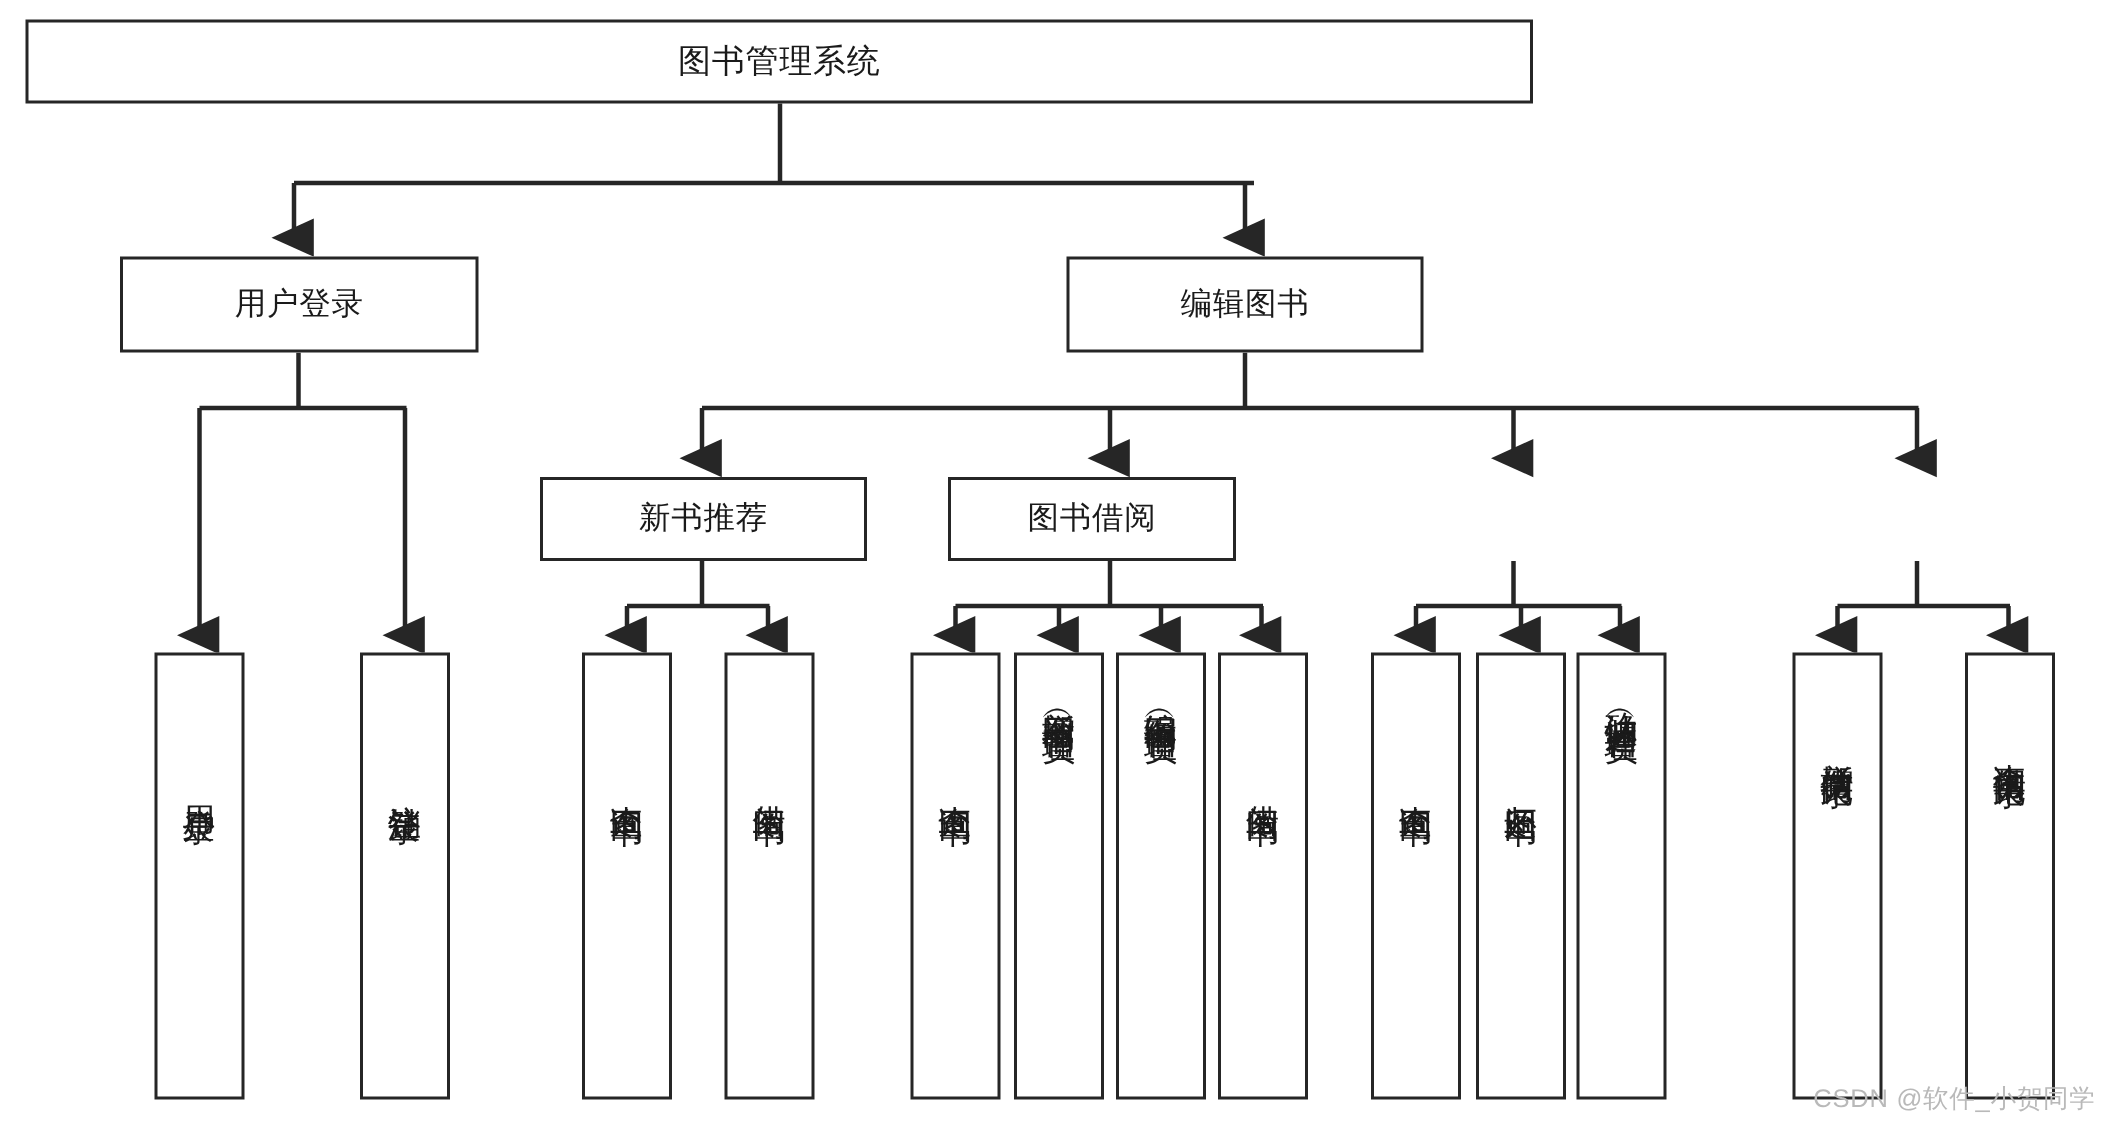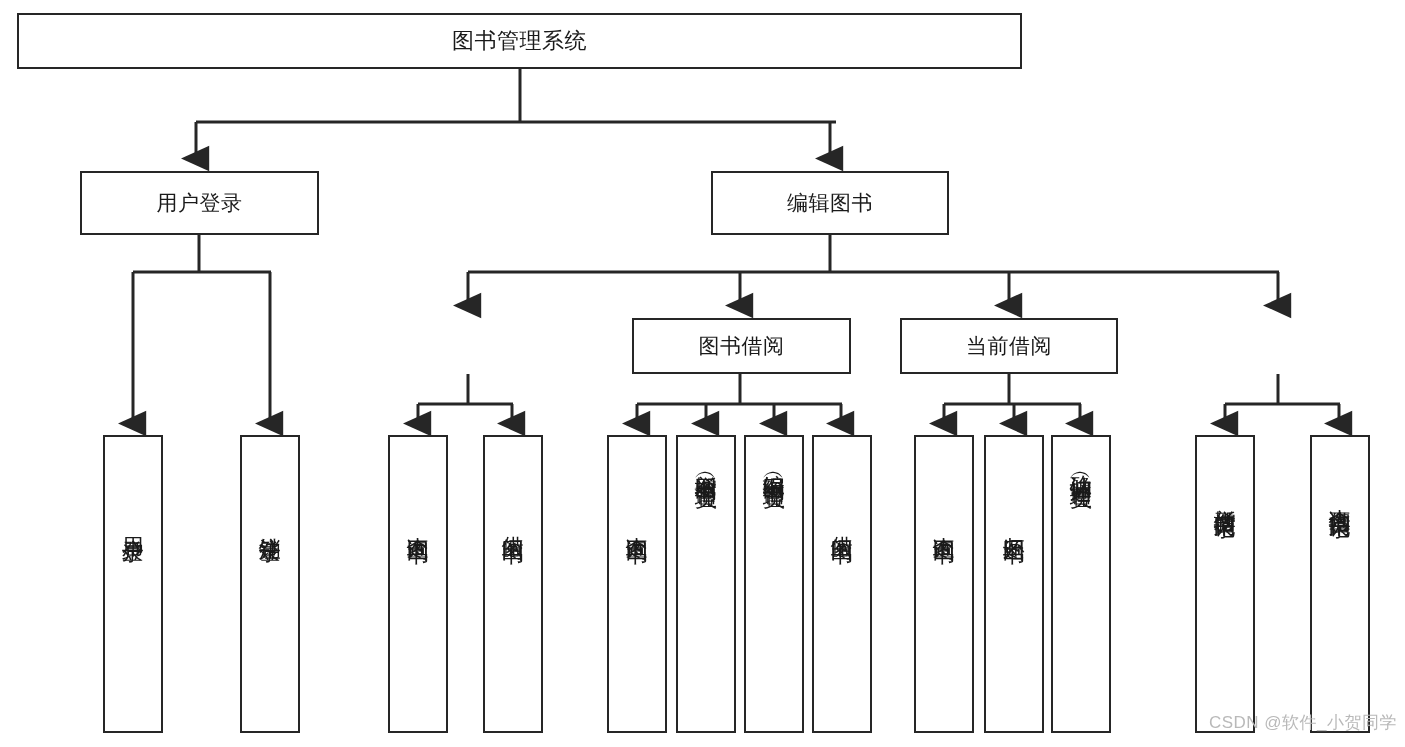--- a/index.html
+++ b/index.html
@@ -67,21 +67,21 @@
   }
   .node.vert.mid2 .lbl {
     margin-top: 48px;
   }
   .node.vert.mid3 .lbl {
     margin-top: 14px;
   }
   #watermark {
     position: absolute;
     right: 8px;
-    bottom: 13px;
+    bottom: 3px;
     font-size: 17px;
     color: #b9b9b9;
     letter-spacing: 0.5px;
     white-space: nowrap;
   }
 </style>
 </head>
 <body>
 
 <div id="canvas">
@@ -140,25 +140,25 @@
     <span class="lbl">图书管理系统</span>
   </div>
 
   <div class="node horiz" style="left:80px; top:171px; width:239px; height:64px;">
     <span class="lbl">用户登录</span>
   </div>
   <div class="node horiz" style="left:711px; top:171px; width:238px; height:64px;">
     <span class="lbl">编辑图书</span>
   </div>
 
-  <div class="node horiz" style="left:632px; top:318px; width:219px; height:56px;">
+  <div class="node horiz" style="left:360px; top:318px; width:218px; height:56px;">
+    <span class="lbl">新书推荐</span>
+  </div>
+  <div class="node horiz" style="left:632px; top:318px; width:192px; height:56px;">
     <span class="lbl">图书借阅</span>
-  </div>
-  <div class="node horiz" style="left:900px; top:318px; width:218px; height:56px;">
-    <span class="lbl">当前借阅</span>
   </div>
 
   <div class="node vert mid" style="left:103px; top:435px; width:60px; height:298px;">
     <span class="lbl">用户登录</span>
   </div>
   <div class="node vert mid" style="left:240px; top:435px; width:60px; height:298px;">
     <span class="lbl">注销登录</span>
   </div>
 
   <div class="node vert mid" style="left:388px; top:435px; width:60px; height:298px;">

